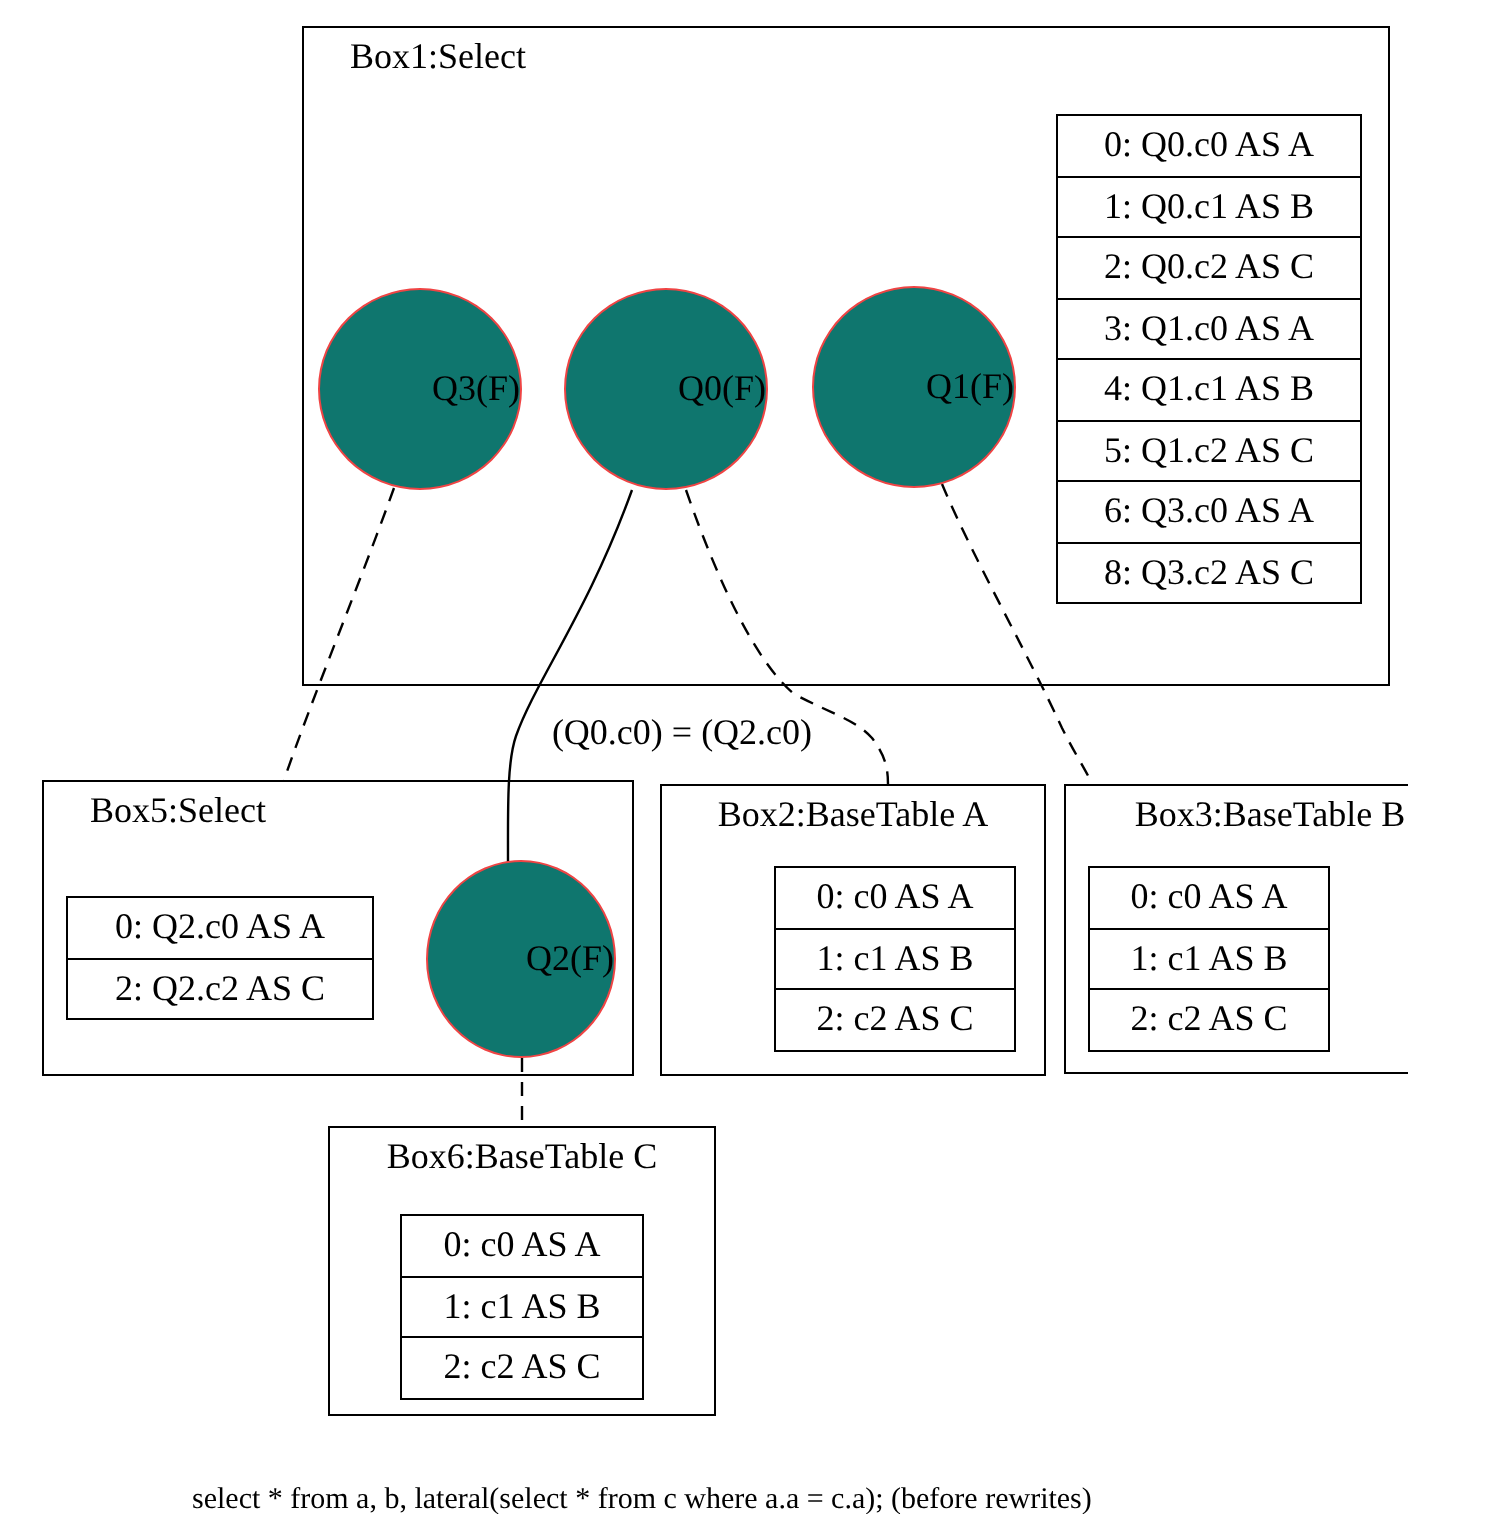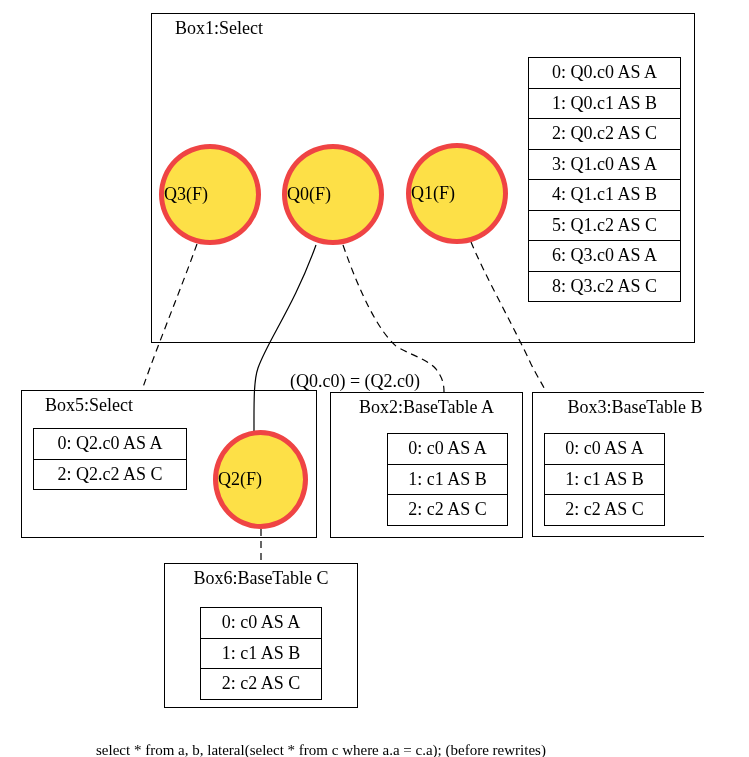--- a/index.html
+++ b/index.html
@@ -38,47 +38,46 @@
     display: flex;
     align-items: center;
     justify-content: center;
     font-size: 18px;
     white-space: nowrap;
   }
   .colrow:first-child { margin-top: 0; }
 
   .qnode {
     position: absolute;
-    border: 5px solid #ef4444;
+    border: 1px solid #ef4444;
     border-radius: 50%;
-    background: #fde047;
+    background: #0f766e;
     display: flex;
     align-items: center;
-    justify-content: flex-start;
+    justify-content: flex-end;
     font-size: 18px;
     white-space: nowrap;
   }
 
   #edges {
     position: absolute;
     left: 0; top: 0;
     pointer-events: none;
   }
   .edge { fill: none; stroke: #000; stroke-width: 1.2px; }
   .edge.dashed { stroke-dasharray: 7 5; }
 
   .edge-label {
     position: absolute;
-    left: 285px;
+    left: 271px;
     top: 356px;
     width: 140px;
     text-align: center;
     font-size: 18px;
     white-space: nowrap;
-    margin-top: 15px;
   }
   .caption {
     position: absolute;
     left: 96px;
     top: 732px;
     font-size: 15px;
     white-space: nowrap;
     margin-top: 10px;
   }
 </style>
@@ -97,21 +96,21 @@
     <div class="colrow">3: Q1.c0 AS A</div>
     <div class="colrow">4: Q1.c1 AS B</div>
     <div class="colrow">5: Q1.c2 AS C</div>
     <div class="colrow">6: Q3.c0 AS A</div>
     <div class="colrow">8: Q3.c2 AS C</div>
   </div>
 
   <div class="gbox" style="left:21px; top:390px; width:296px; height:148px;">
     <div class="gbox-title left">Box5:Select</div>
   </div>
-  <div class="coltable" style="left:33px; top:428px; width:154px;">
+  <div class="coltable" style="left:33px; top:448px; width:154px;">
     <div class="colrow">0: Q2.c0 AS A</div>
     <div class="colrow">2: Q2.c2 AS C</div>
   </div>
 
   <div class="gbox" style="left:330px; top:392px; width:193px; height:146px;">
     <div class="gbox-title center">Box2:BaseTable A</div>
   </div>
   <div class="coltable" style="left:387px; top:433px; width:121px;">
     <div class="colrow">0: c0 AS A</div>
     <div class="colrow">1: c1 AS B</div>

